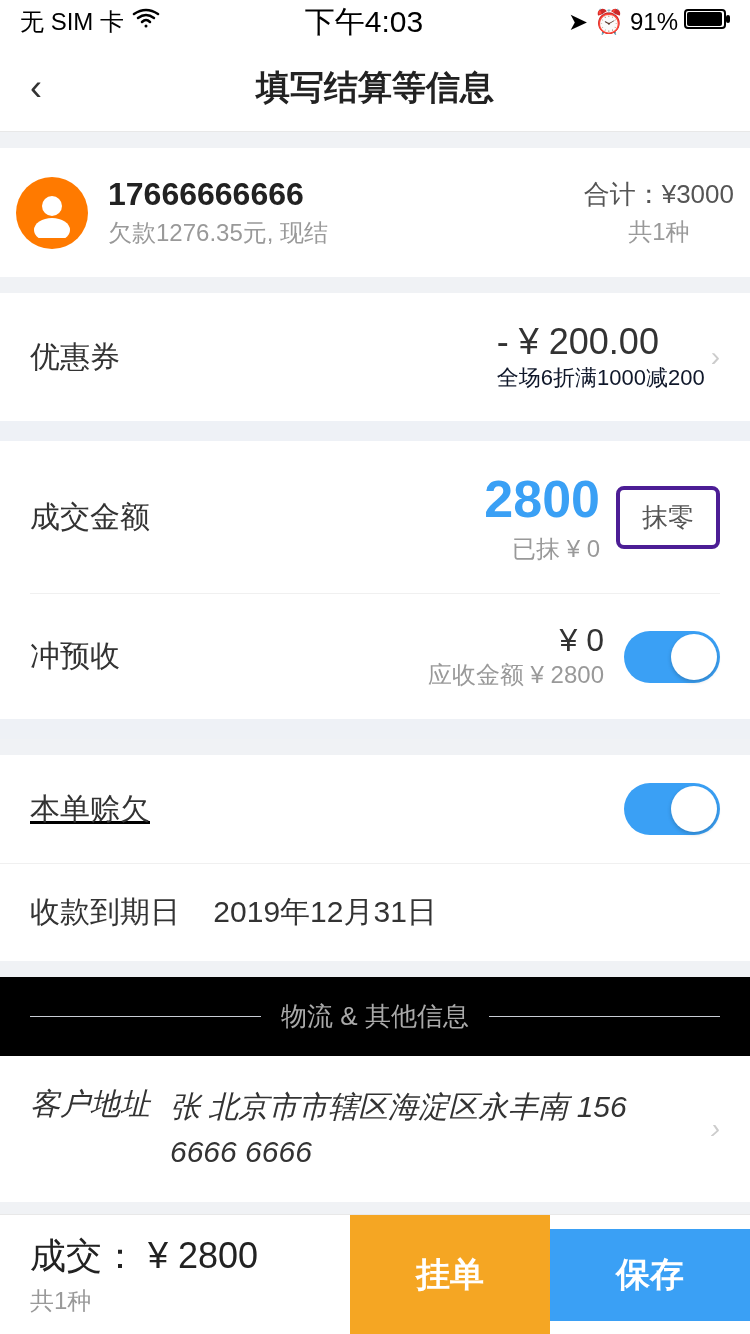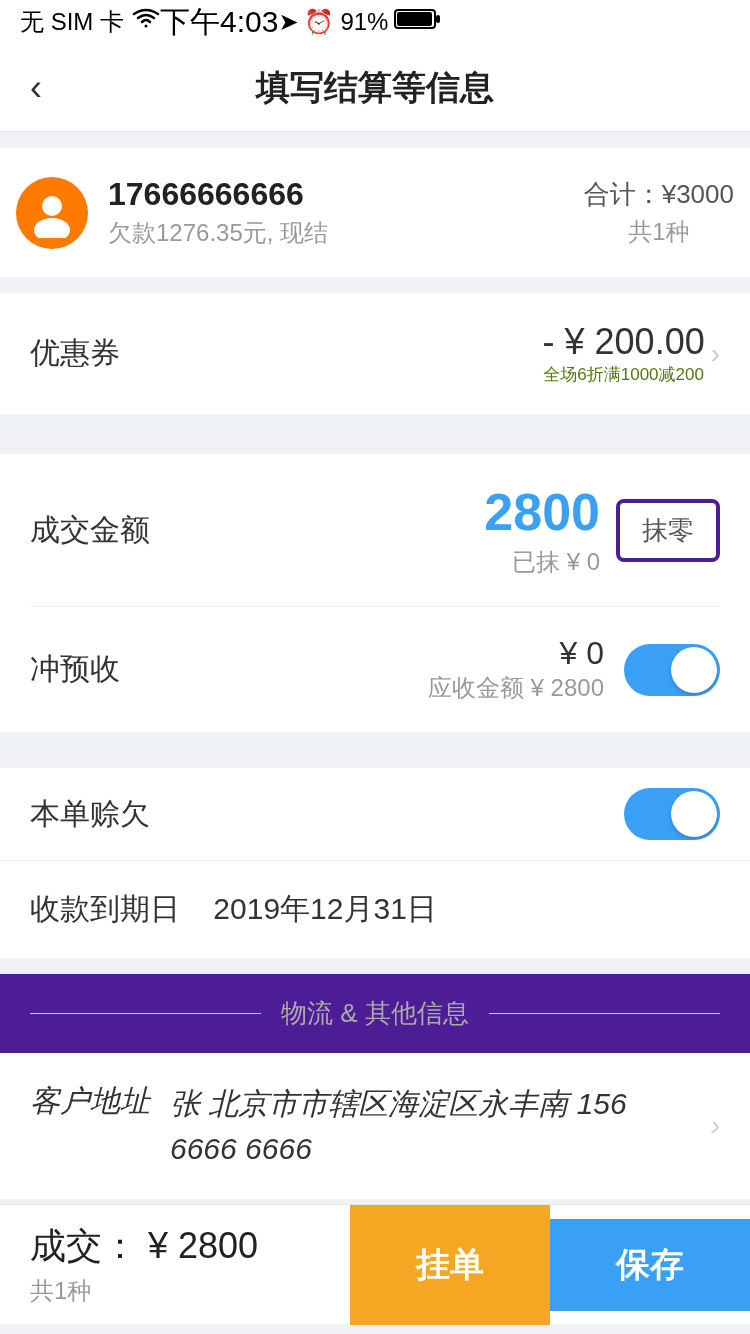--- a/index.html
+++ b/index.html
@@ -13,20 +13,21 @@
       font-size: 28px;
     }
 
     
     .status-bar {
       width: 750px;
       height: 44px;
       background: #fff;
       display: flex;
       align-items: center;
+      justify-content: space-between;
       padding: 0 20px;
       font-size: 24px;
       color: #000;
     }
     .status-left { display: flex; align-items: center; gap: 8px; }
     .status-center { font-size: 30px; font-weight: 500; }
     .status-right { display: flex; align-items: center; gap: 6px; font-size: 24px; }
 
     
     .nav-bar {
@@ -89,30 +90,30 @@
       background: #fff;
       padding: 28px 30px;
       display: flex;
       align-items: center;
       justify-content: space-between;
       margin-top: 16px;
     }
     .coupon-label { font-size: 30px; color: #333; }
     .coupon-right { display: flex; align-items: center; }
     .coupon-discount { font-size: 36px; color: #333; font-weight: 500; }
-    .coupon-desc { font-size: 17px; color: #4d7c0f; text-align: center; }
+    .coupon-desc { font-size: 22px; color: #0f172a; text-align: right; }
     .chevron { font-size: 28px; color: #ccc; margin-left: 6px; }
 
     
     .section-bg { background: #eef1f6; height: 20px; }
 
     
     .amount-section {
       background: #fff;
-      margin-top: 20px;
+      margin-top: 0;
       padding: 0 30px;
     }
     .amount-row {
       display: flex;
       align-items: center;
       justify-content: space-between;
       padding: 28px 0;
       border-bottom: 1px solid #f0f0f0;
     }
     .amount-row:last-child { border-bottom: none; }
@@ -161,40 +162,41 @@
     .precharge-sub { font-size: 24px; color: #999; }
     .precharge-row-inner {
       display: flex;
       align-items: center;
       gap: 20px;
     }
 
     
     .debt-row {
       background: #fff;
-      padding: 20px 30px;
+      padding: 28px 30px;
       display: flex;
       align-items: center;
       justify-content: space-between;
       margin-top: 16px;
+      text-decoration: underline;
     }
     .debt-label { font-size: 30px; color: #333; }
 
     
     .due-row {
       background: #fff;
       padding: 28px 30px;
       margin-top: 0;
       border-top: 1px solid #f0f0f0;
     }
     .due-content { font-size: 30px; color: #333; }
 
     
     .separator-label {
-      background: #4c1d95;
+      background: #000000;
       padding: 22px 30px;
       text-align: center;
       display: flex;
       align-items: center;
       justify-content: center;
       gap: 20px;
       margin-top: 16px;
     }
     .sep-line { flex: 1; height: 1px; background: #c8ccd4; }
     .sep-text { font-size: 26px; color: #aaa; white-space: nowrap; }
@@ -209,21 +211,21 @@
       margin-top: 0;
       font-style: italic;
     }
     .address-label { font-size: 30px; color: #333; white-space: nowrap; margin-right: 20px; }
     .address-value { font-size: 30px; color: #333; flex: 1; line-height: 1.5; }
     .address-chevron { font-size: 28px; color: #ccc; margin-left: 10px; align-self: center; }
 
     
     .bottom-bar {
       position: fixed;
-      bottom: 10px;
+      bottom: 0;
       left: 0;
       width: 750px;
       height: 120px;
       background: #fff;
       display: flex;
       align-items: center;
       border-top: 1px solid #e8e8e8;
     }
     .bottom-summary {
       flex: 1;

